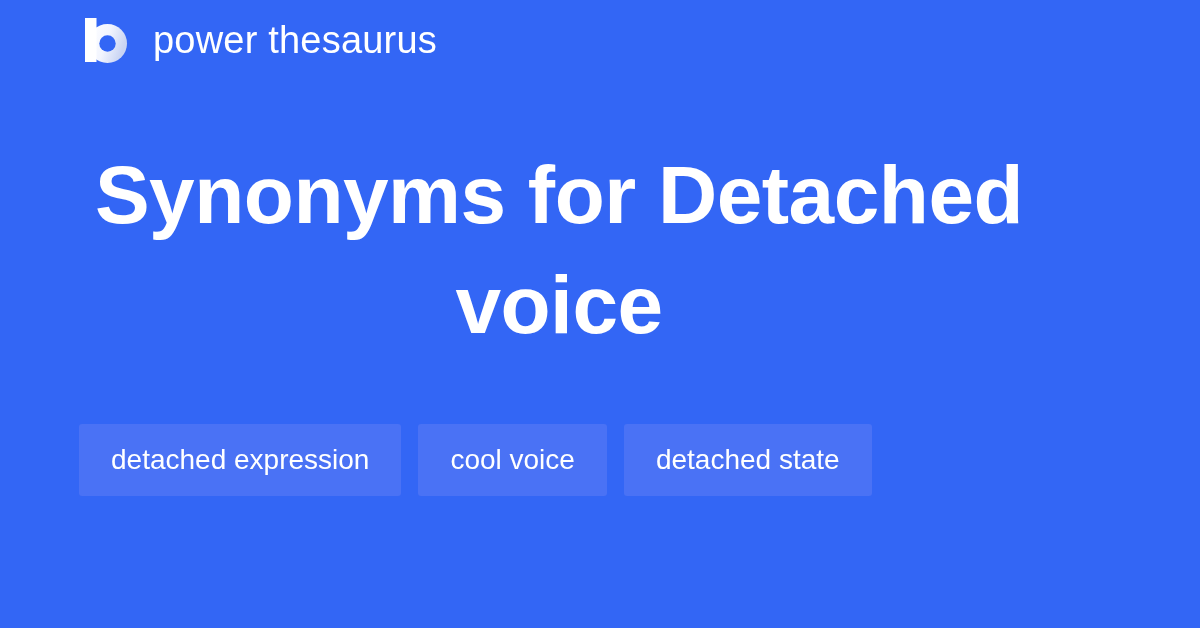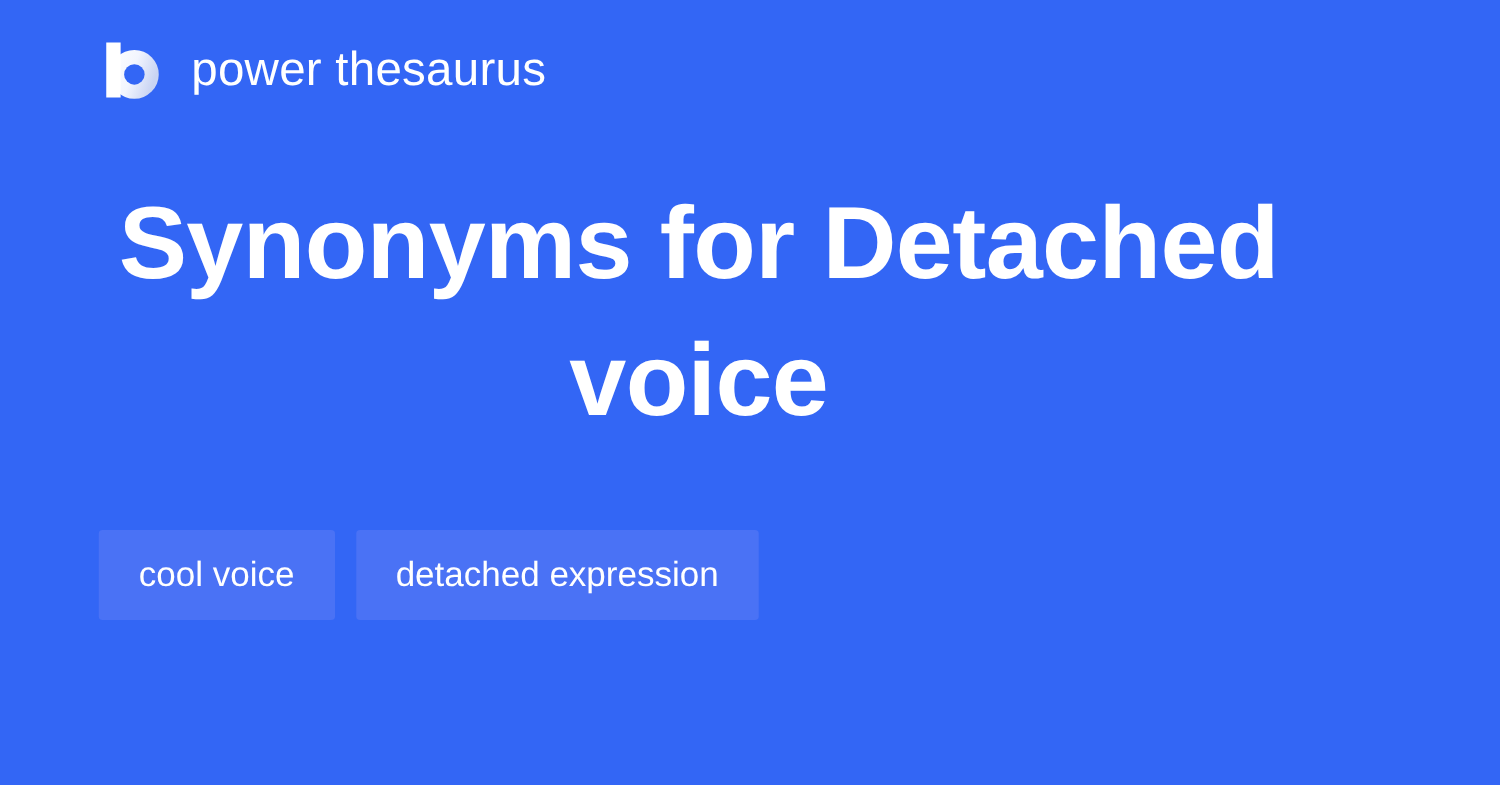--- a/index.html
+++ b/index.html
@@ -18,21 +18,21 @@
     width: 1200px;
     height: 628px;
     background: #3366f5;
     box-sizing: border-box;
   }
 
   
   .brand {
     position: absolute;
     left: 79px;
-    top: 28px;
+    top: 12px;
     display: flex;
     align-items: center;
     gap: 22px;
     height: 56px;
   }
   .brand-logo {
     width: 52px;
     height: 52px;
     display: block;
     flex: 0 0 auto;
@@ -106,17 +106,18 @@
       <circle cx="28.5" cy="29.5" r="8.2" fill="#3366f5"></circle>
 
       <rect x="6" y="4" width="11.5" height="44" fill="#ffffff"></rect>
     </svg>
     <span class="brand-name">power thesaurus</span>
   </div>
 
   <h1 class="headline">Synonyms for Detached voice</h1>
 
   <div class="chips">
+    <span class="chip">detached expression</span>
     <span class="chip">cool voice</span>
-    <span class="chip">detached expression</span>
+    <span class="chip">detached state</span>
   </div>
 
 </div>
 
 </body></html>

